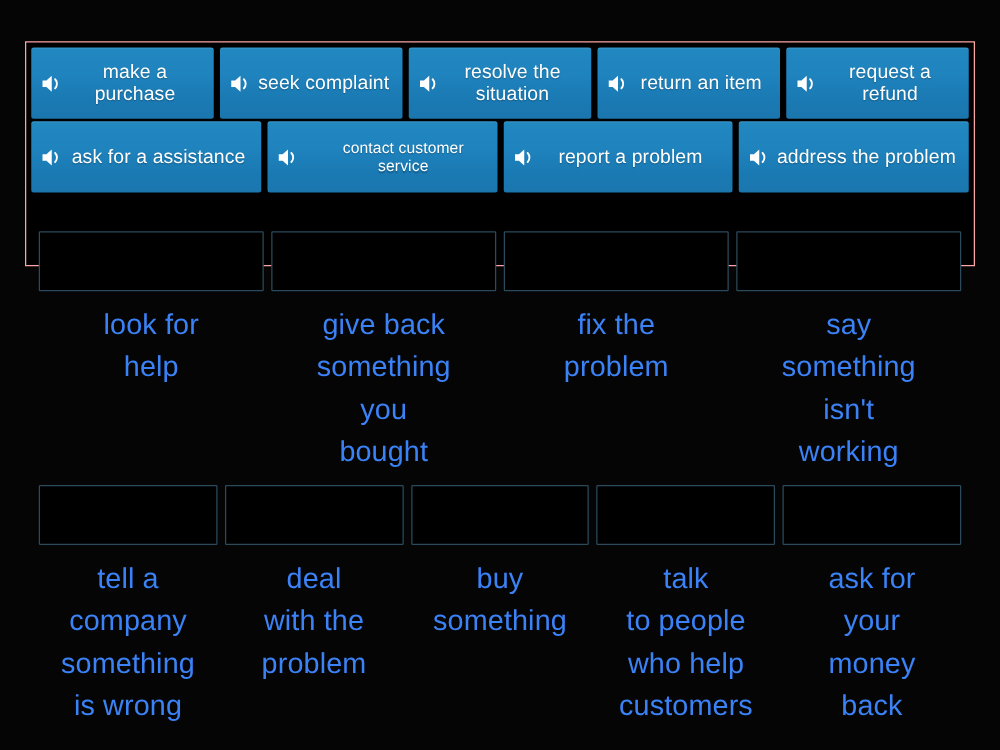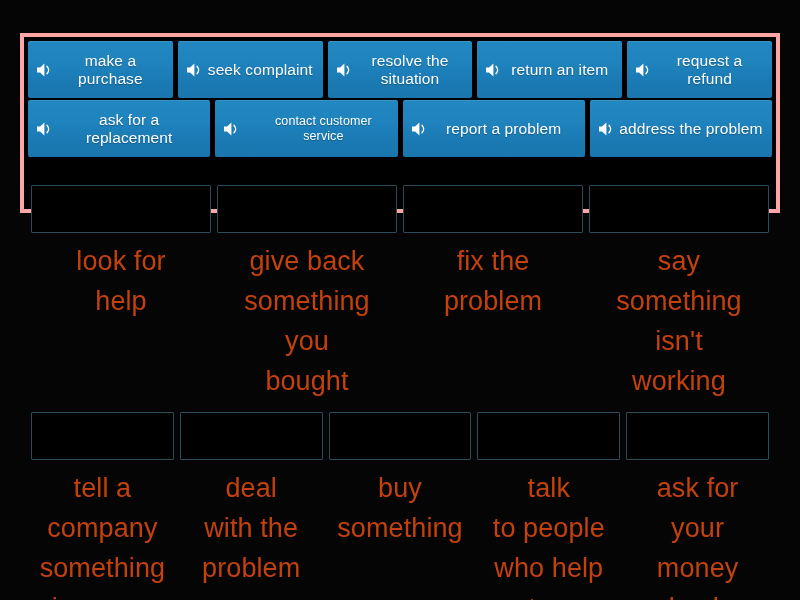--- a/index.html
+++ b/index.html
@@ -18,21 +18,21 @@
     position: relative;
   }
 
   
   #tile-tray {
     position: absolute;
     left: 20px;
     top: 33px;
     width: 760px;
     height: 180px;
-    border: 4px solid #fca5a5;
+    border: 1px solid #fca5a5;
     background: #000000;
     padding: 4px;
   }
 
   .tile-row {
     display: flex;
     gap: 5px;
     height: 57px;
   }
   .tile-row + .tile-row { margin-top: 2px; }
@@ -104,23 +104,23 @@
     width: 100%;
     height: 48px;
     border: 1px solid #2b4a5c;
     background: #000000;
     border-radius: 1px;
   }
 
   .definition {
     margin-top: 9px;
     text-align: center;
-    font-size: 27px;
+    font-size: 23px;
     line-height: 1.48;
-    color: #c2410c;
+    color: #3b82f6;
     font-weight: 400;
     white-space: pre-line;
     letter-spacing: 0.1px;
   }
 
   
   .answer-row.row-1 .answer-cell { min-height: 185px; }
 </style>
 </head>
 <body>
@@ -189,21 +189,21 @@
   <div class="tile-row">
 
     <div class="tile">
       <span class="tile-speaker">
         <svg width="20" height="18" viewBox="0 0 20 18" aria-hidden="true">
           <path d="M2 6.4h3.1L9.4 2.6v12.8L5.1 11.6H2z" fill="#ffffff"></path>
           <path d="M12.1 5.4a5.2 5.2 0 0 1 0 7.2" stroke="#ffffff" stroke-width="1.5" fill="none" stroke-linecap="round"></path>
         </svg>
       </span>
       <span class="tile-label">ask for a
-replacement</span>
+assistance</span>
     </div>
 
     <div class="tile">
       <span class="tile-speaker">
         <svg width="20" height="18" viewBox="0 0 20 18" aria-hidden="true">
           <path d="M2 6.4h3.1L9.4 2.6v12.8L5.1 11.6H2z" fill="#ffffff"></path>
           <path d="M12.1 5.4a5.2 5.2 0 0 1 0 7.2" stroke="#ffffff" stroke-width="1.5" fill="none" stroke-linecap="round"></path>
         </svg>
       </span>
       <span class="tile-label small">contact

